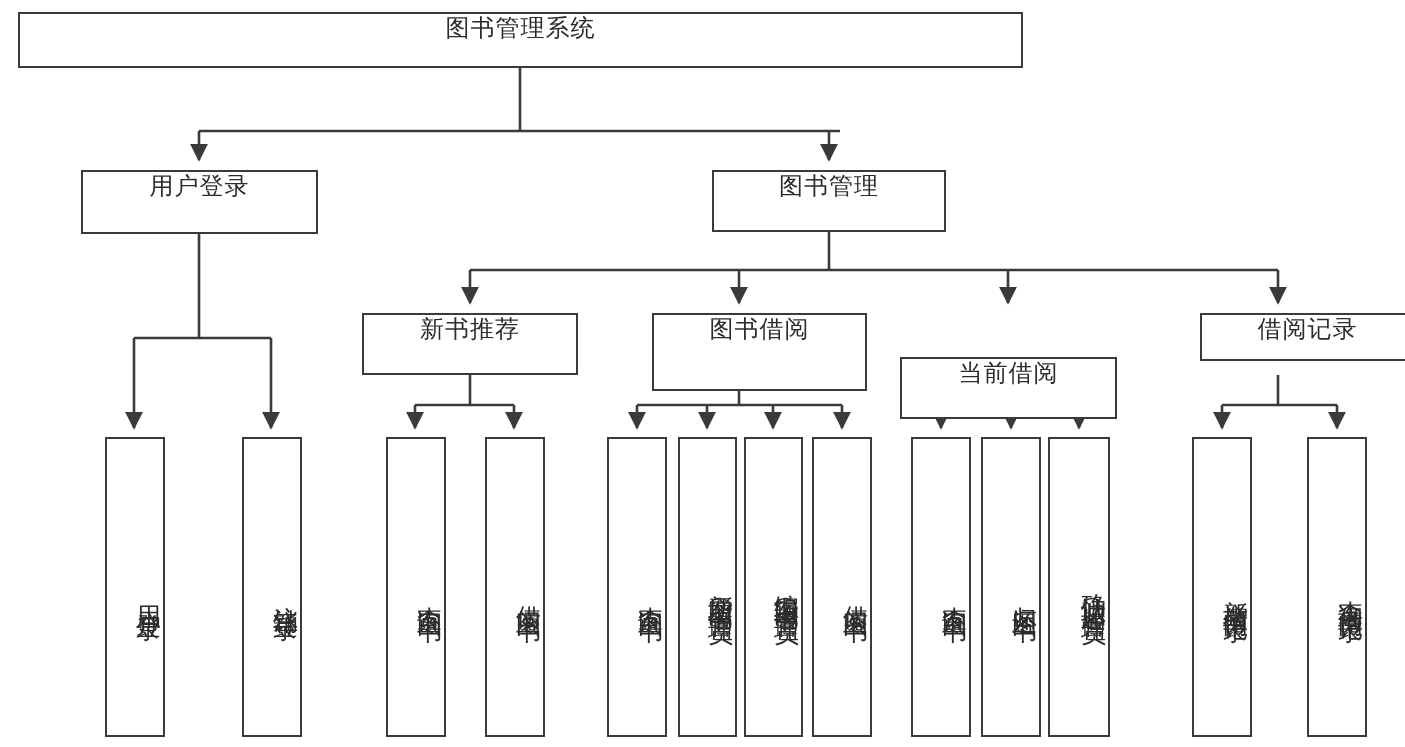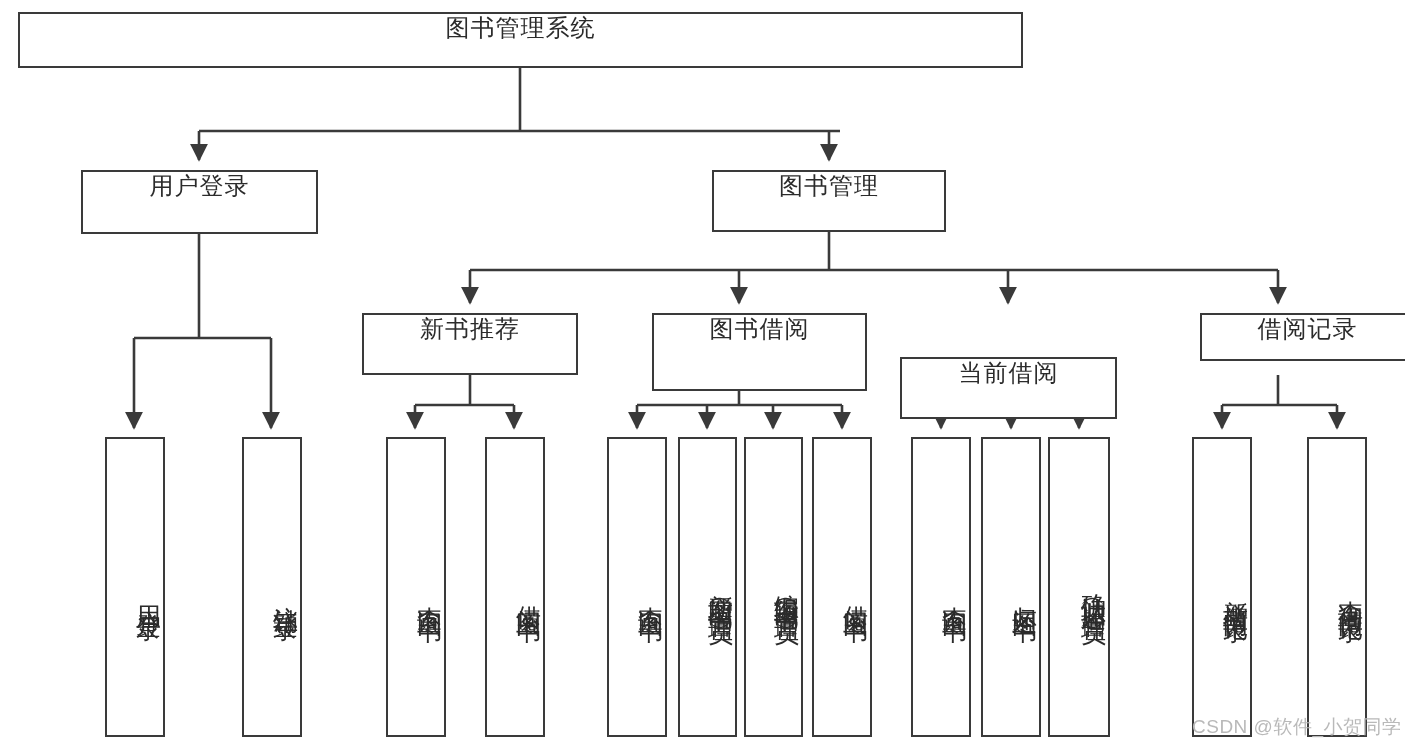--- a/index.html
+++ b/index.html
@@ -172,15 +172,14 @@
     <span>确认归还（管理员）</span>
   </div>
 
   <div class="node vert tall" style="left:1192px;top:437px;width:60px;height:300px;">
     <span>新增借阅记录</span>
   </div>
   <div class="node vert tall" style="left:1307px;top:437px;width:60px;height:300px;">
     <span>查询借阅记录</span>
   </div>
 
-  <div class="watermark" style="left:1192px;top:714px;">CSDN @软件_小贺同学</div>
 
 </div>
 
 </body></html>

